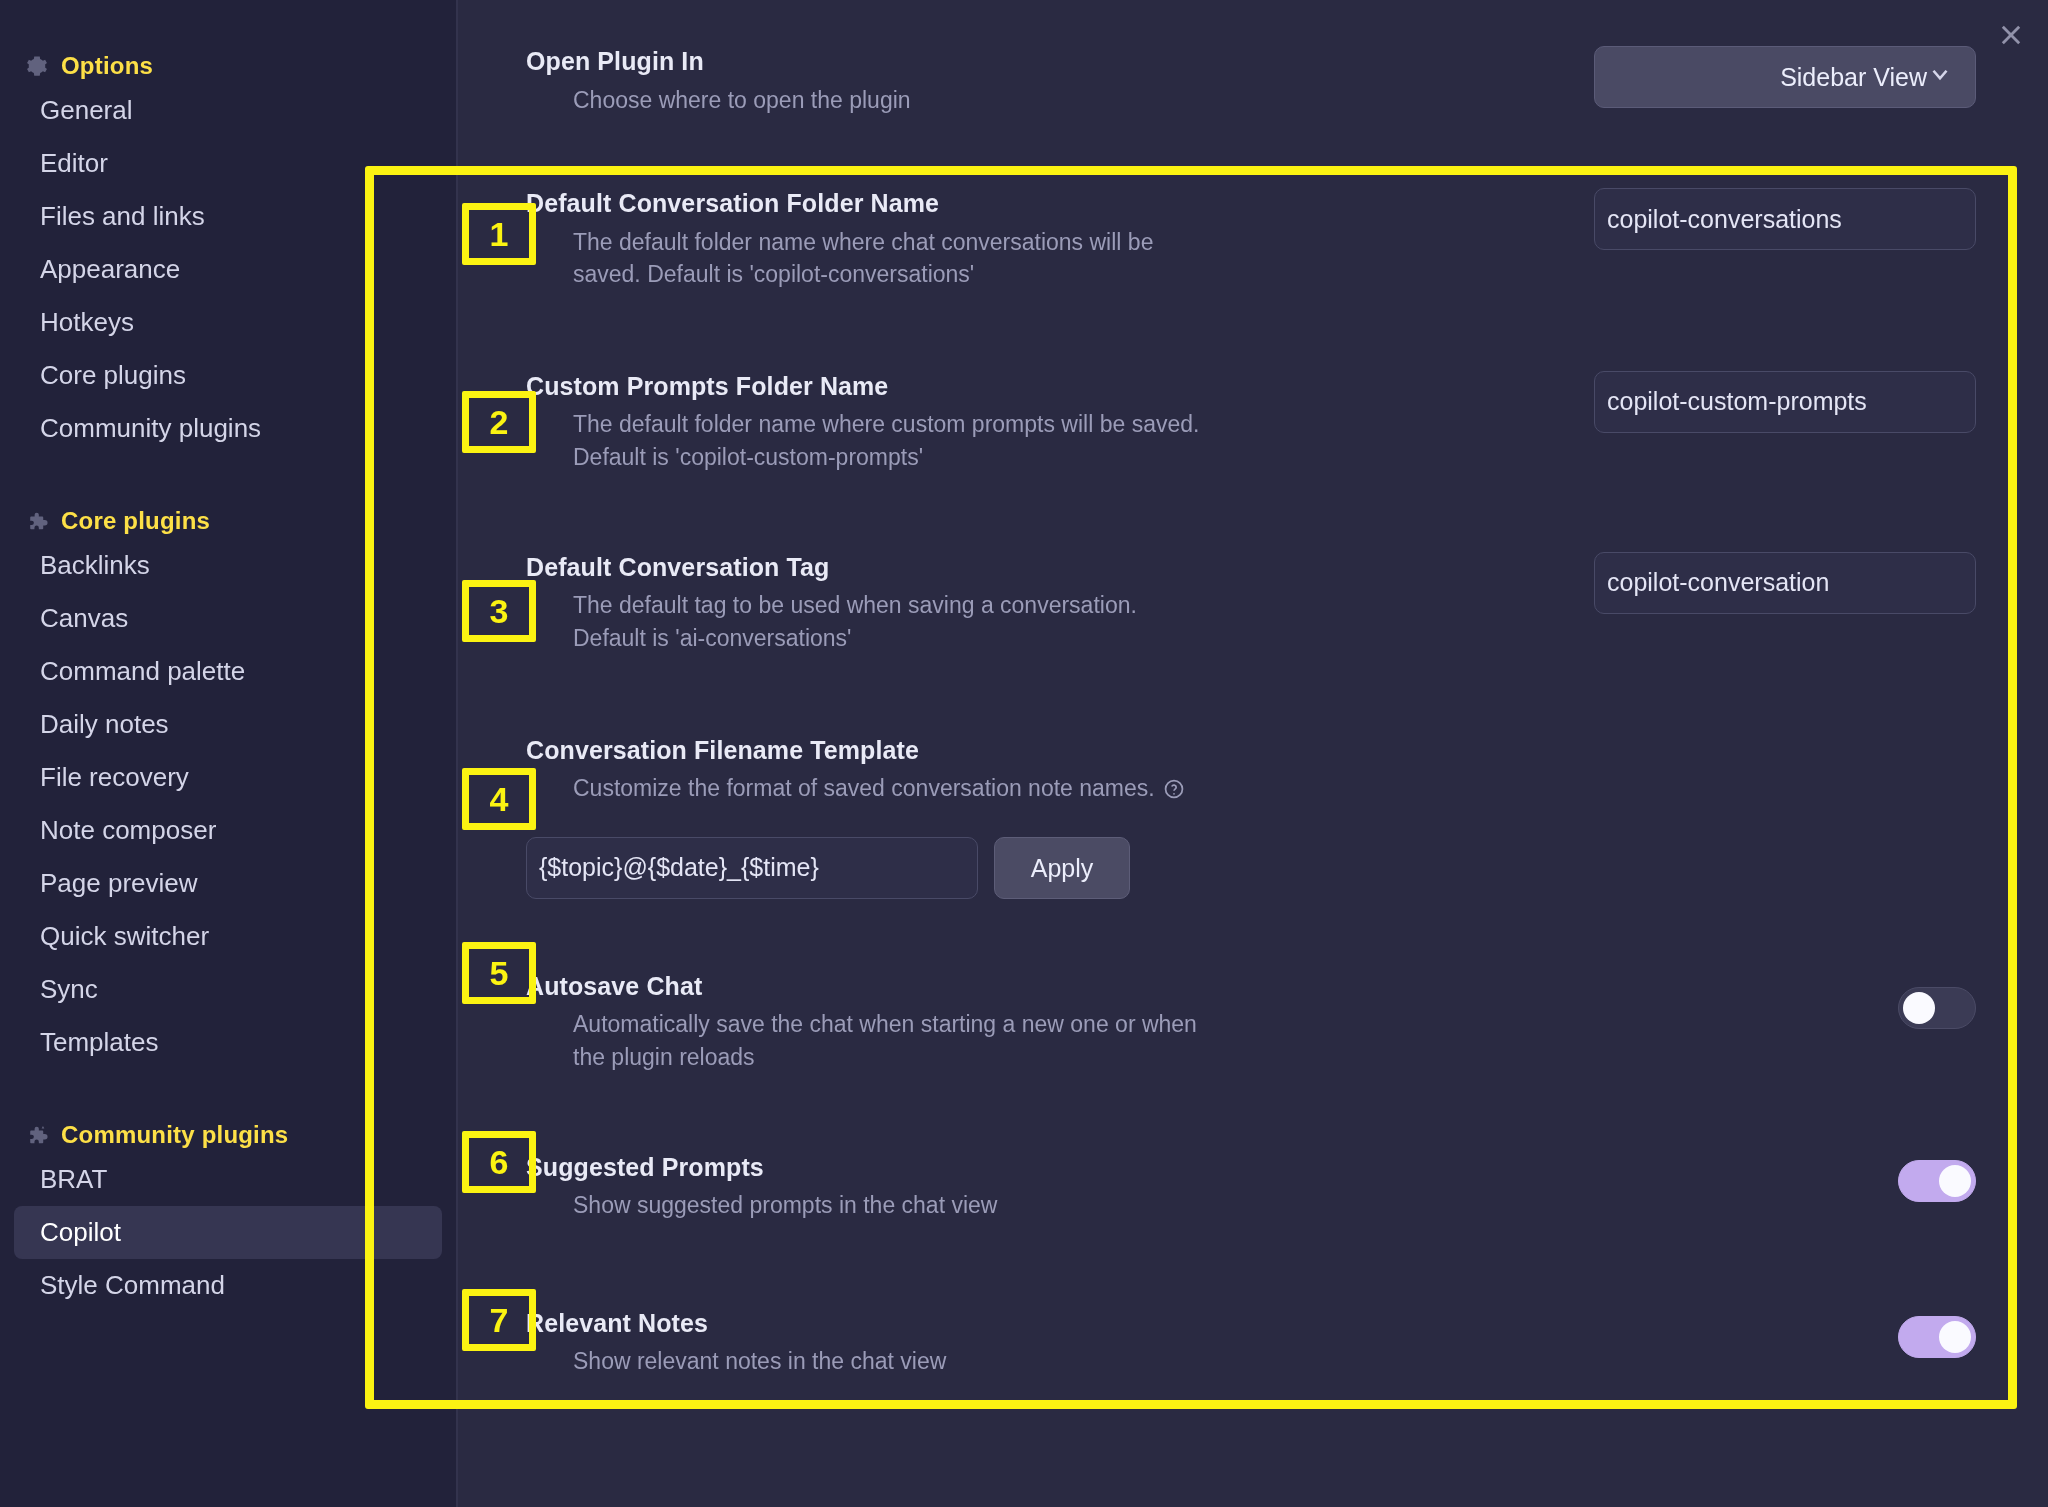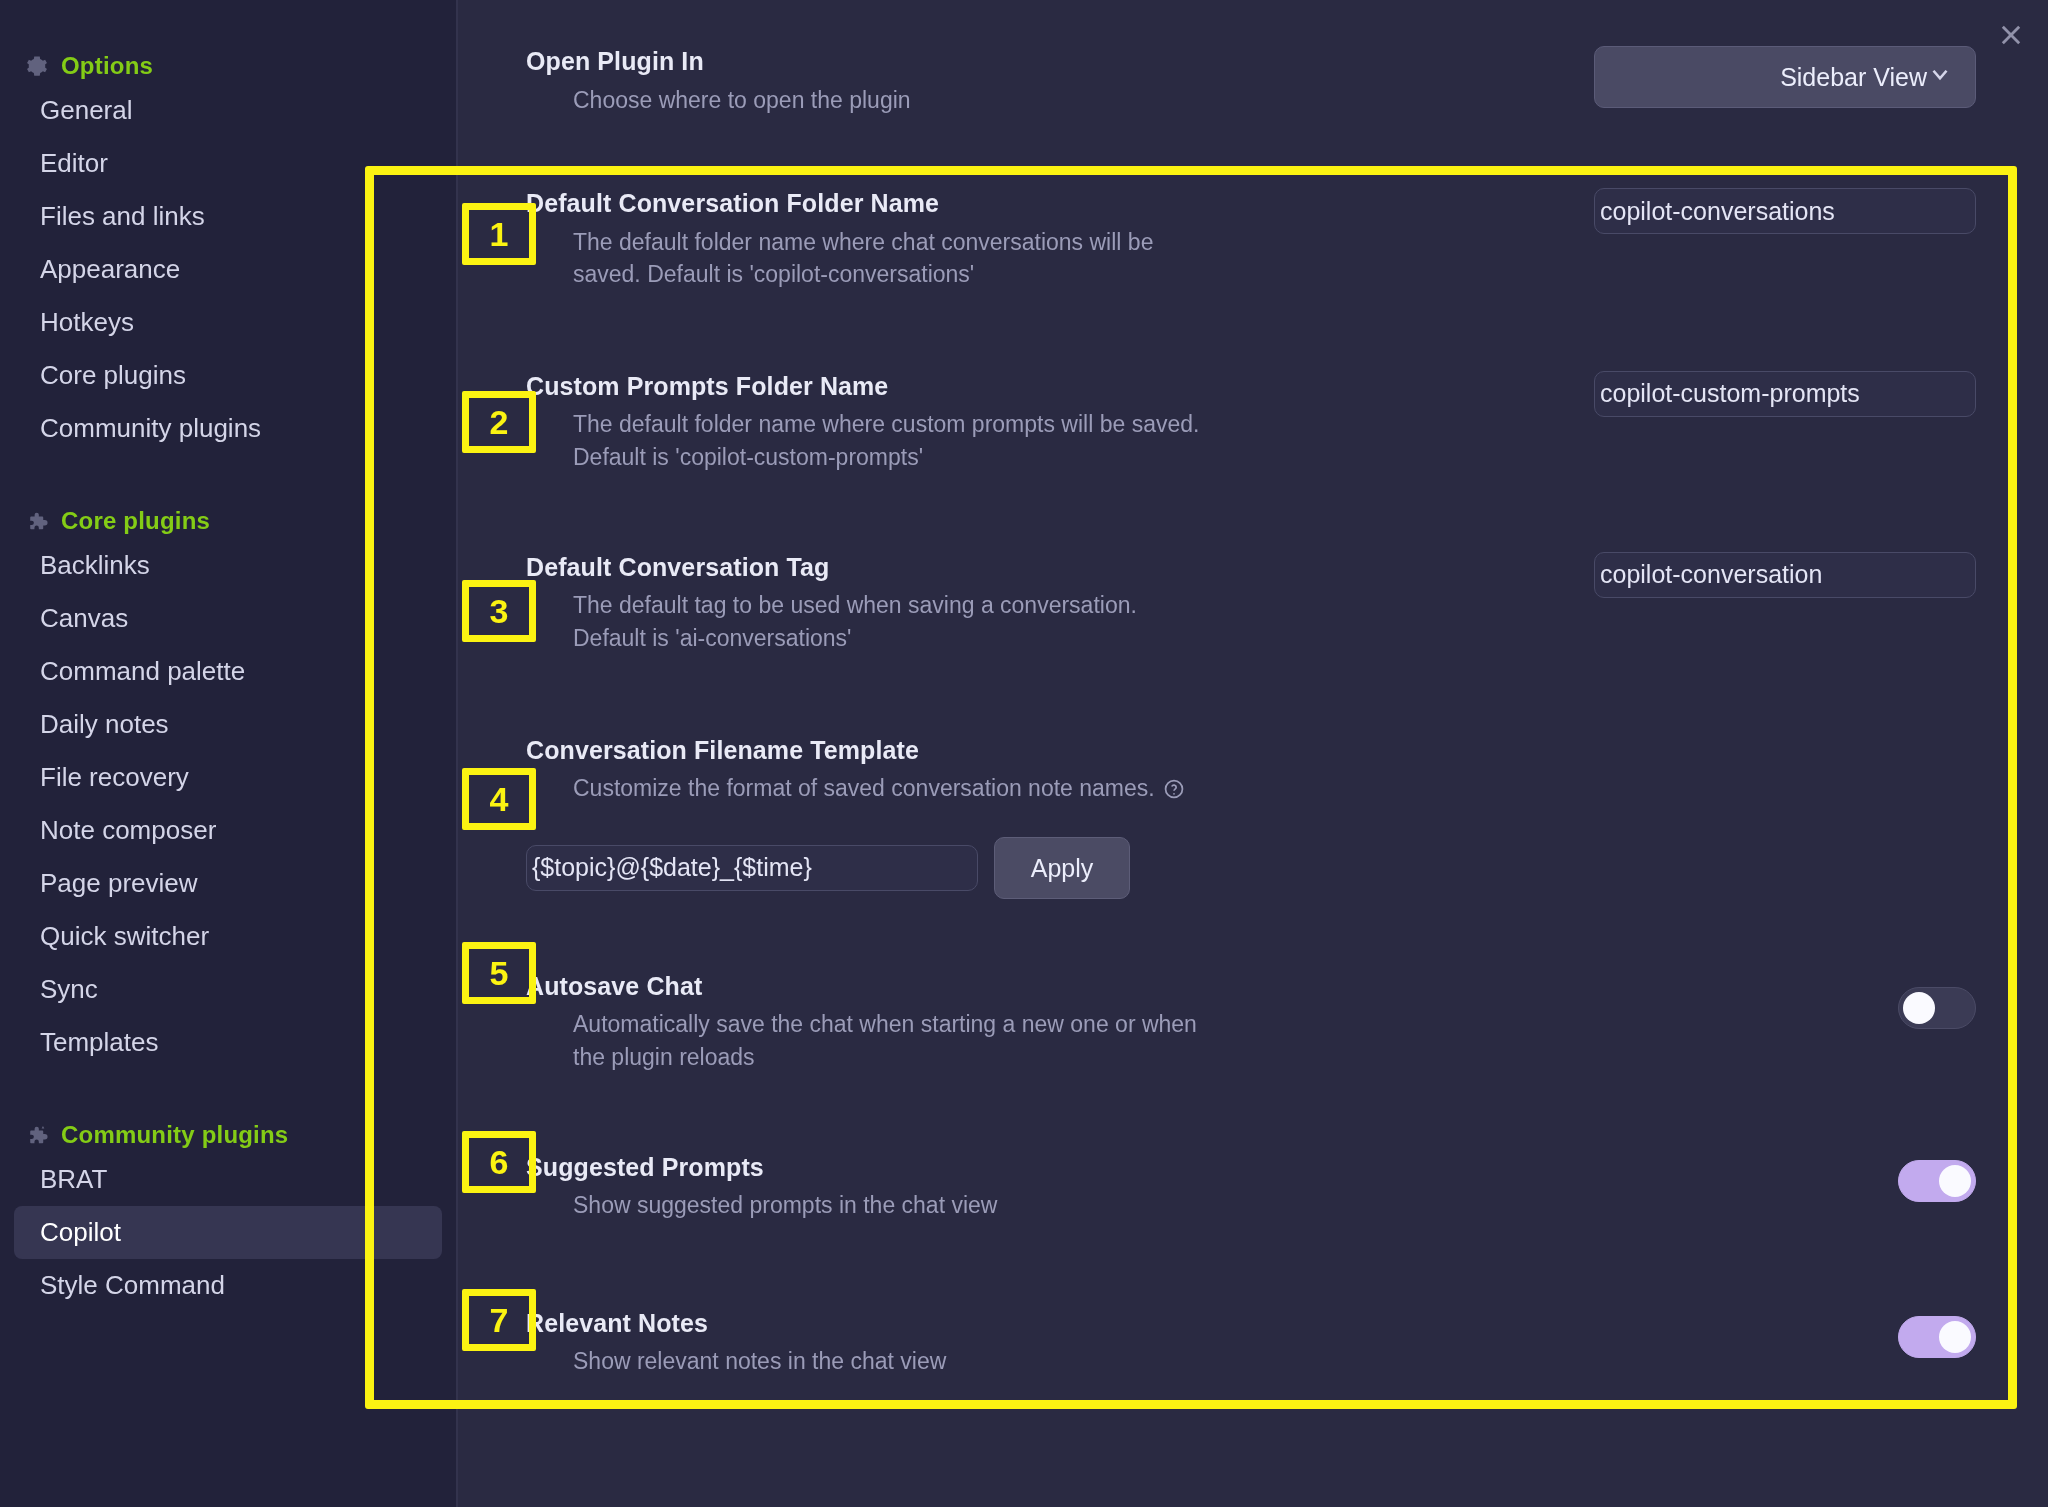--- a/index.html
+++ b/index.html
@@ -36,21 +36,21 @@
   }
 
   .nav-group { padding: 0; }
 
   .nav-header {
     display: flex;
     align-items: center;
     gap: 13px;
     padding: 0 26px 0 26px;
     height: 36px;
-    color: #84cc16;
+    color: #fde047;
     font-size: 24px;
     font-weight: bold;
     letter-spacing: .2px;
   }
 
   .nav-header .ic { display: inline-flex; width: 22px; height: 22px; }
   .nav-header svg { width: 22px; height: 22px; fill: #61627e; }
 
   .nav-item {
     height: 53px;
@@ -154,25 +154,25 @@
     justify-content: flex-end;
     padding: 0 22px 0 24px;
     font-size: 25px;
     color: #eceefc;
     cursor: pointer;
   }
   .select-box .chev svg { width: 26px; height: 26px; stroke: #d5d6ea; stroke-width: 2.4; fill: none; }
 
   .text-input {
     width: 382px;
-    height: 46px;
+    height: 62px;
     background: #2e2e48;
     border: 1px solid #494a67;
     border-radius: 10px;
-    padding: 0 5px;
+    padding: 0 12px;
     font-family: "Liberation Sans", sans-serif;
     font-size: 25px;
     color: #e4e5f5;
     outline: none;
   }
   .text-input.template { width: 452px; }
 
   .apply-btn {
     height: 62px;
     min-width: 136px;

